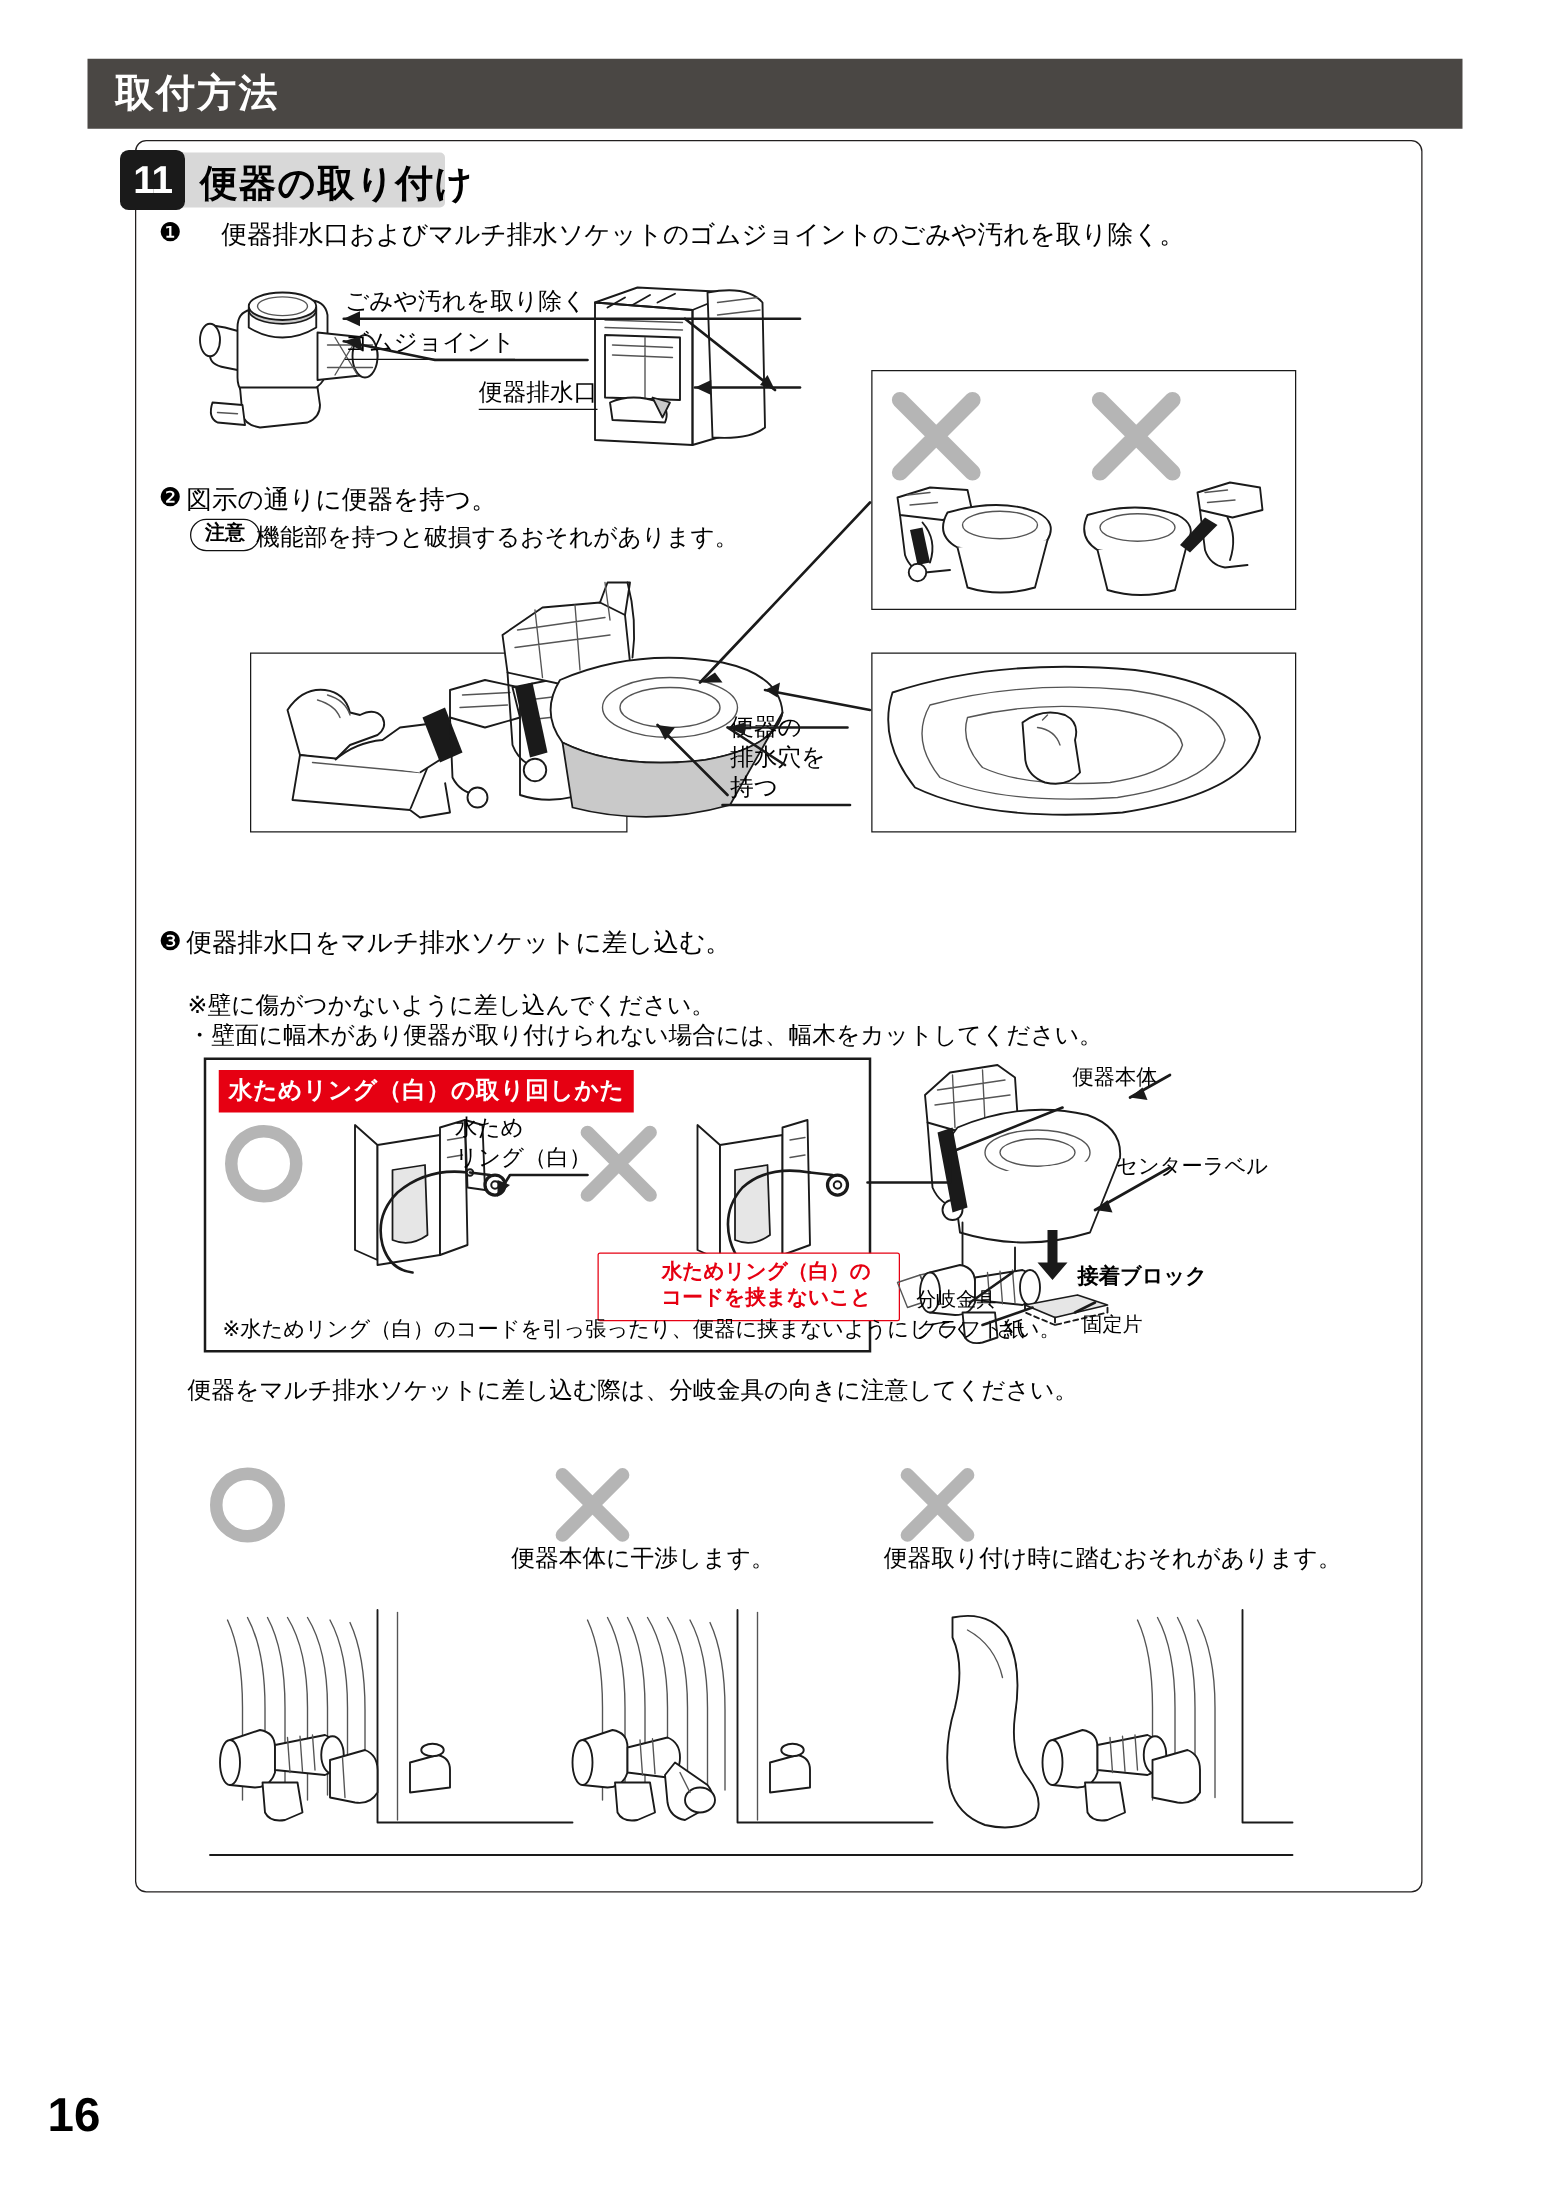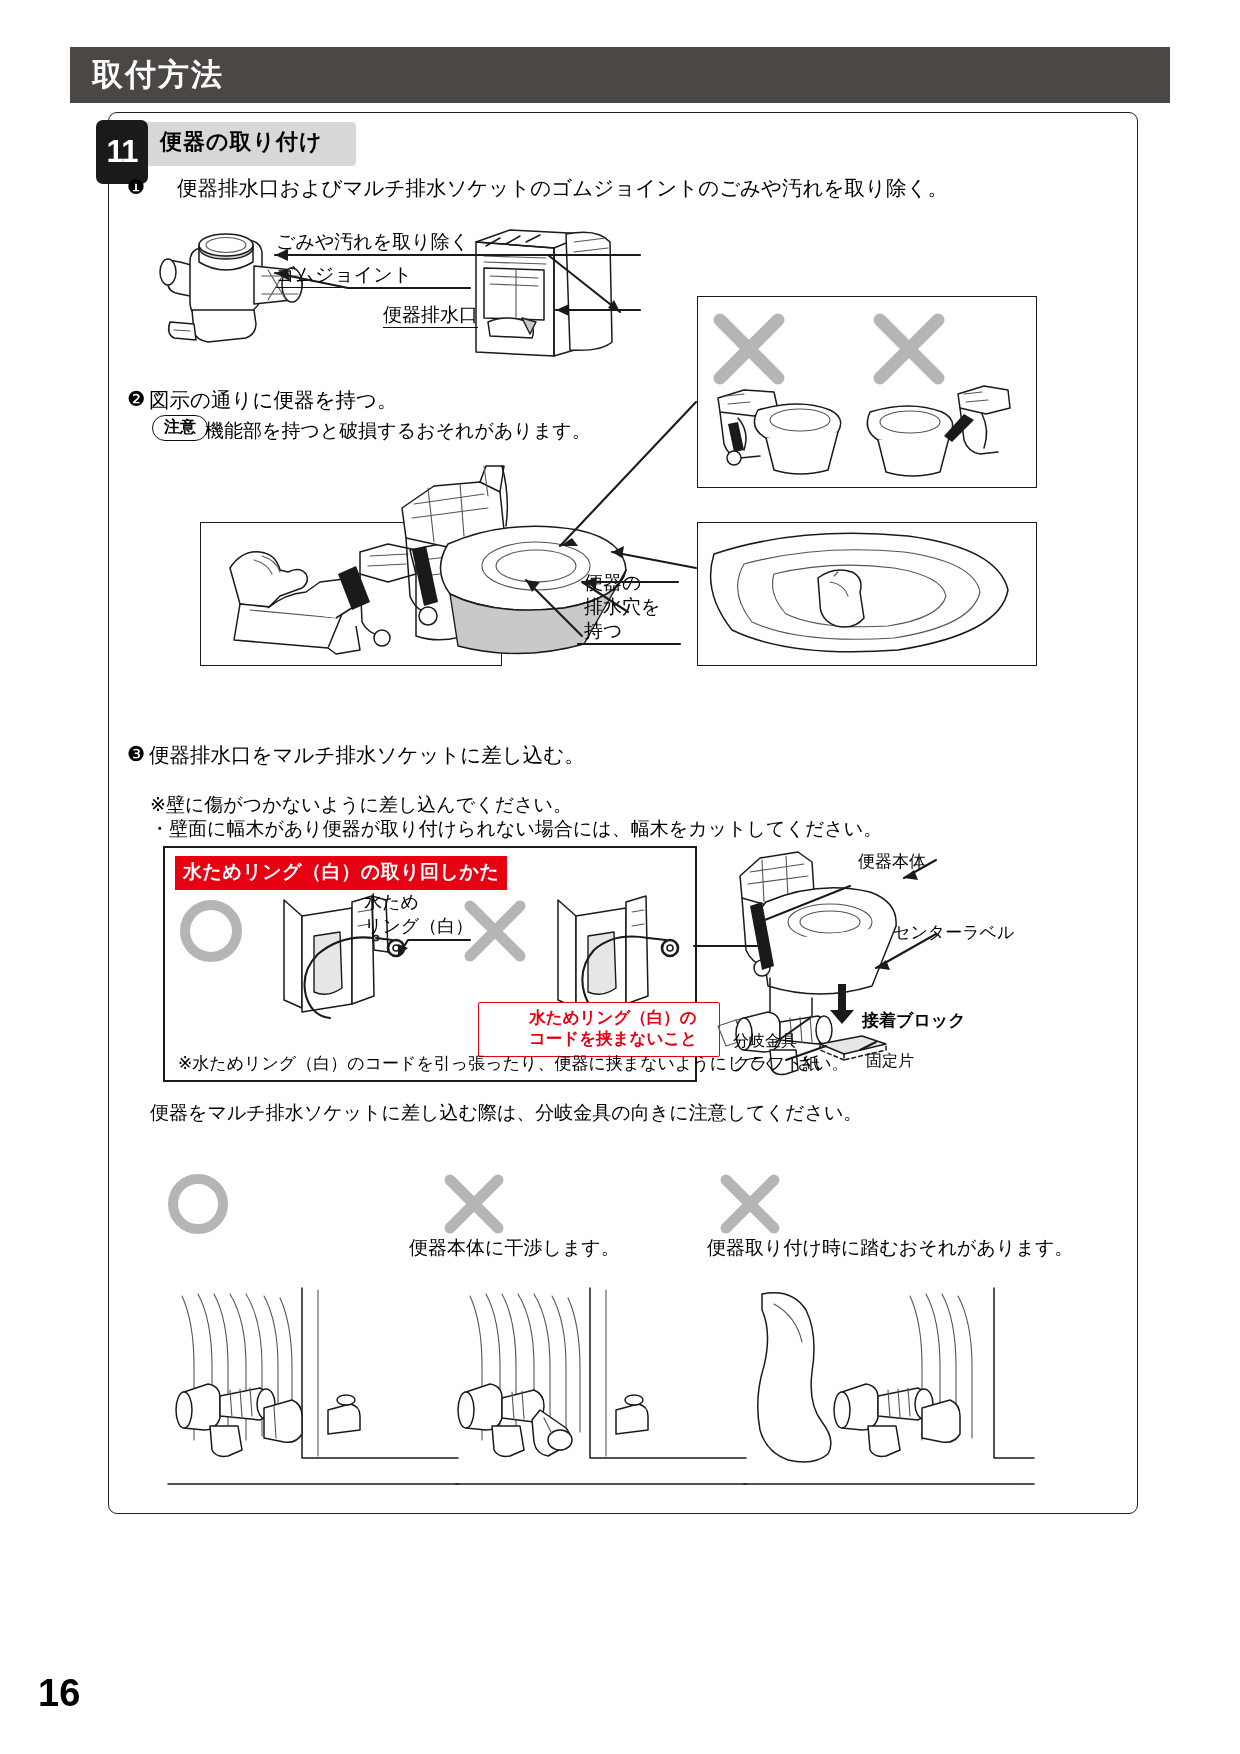--- a/index.html
+++ b/index.html
@@ -13,25 +13,25 @@
   .header-title{color:#fff;font-size:31px;font-weight:bold;letter-spacing:2px;
                 margin-left:22px;}
 
   
   .content-frame{position:absolute;left:108px;top:112px;width:1028px;height:1400px;
                  border:1.4px solid #221f1f;border-radius:9px;background:#fff;}
 
   
   .section-title-wrap{position:absolute;left:96px;top:122px;width:260px;height:44px;
                       background:#d8d8d8;border-radius:4px;}
-  .section-num{position:absolute;left:96px;top:120px;width:52px;height:64px;
+  .section-num{position:absolute;left:96px;top:120px;width:52px;height:48px;
                background:#1a1a1a;border-radius:7px;color:#fff;font-size:31px;
                font-weight:bold;display:flex;align-items:center;justify-content:center;
                letter-spacing:-1px;}
-  .section-name{position:absolute;left:160px;top:127px;font-size:22px;font-weight:bold;
+  .section-name{position:absolute;left:160px;top:127px;font-size:30px;font-weight:bold;
                 letter-spacing:1px;}
 
   
   .t{position:absolute;white-space:pre;line-height:1.34;}
   .s20{font-size:20.5px;}
   .s19{font-size:19px;}
   .s18{font-size:18px;}
   .s17{font-size:17px;text-align:right;}
   .s16{font-size:16px;}
 

